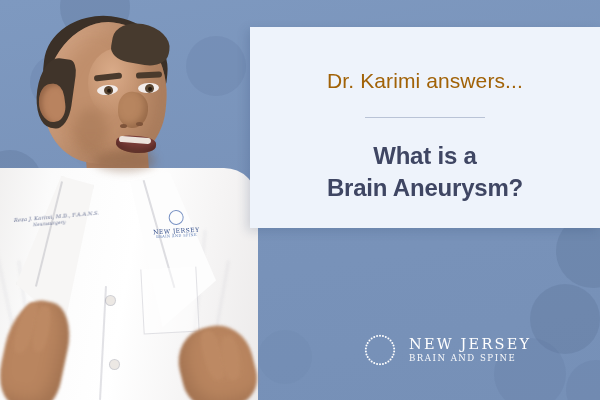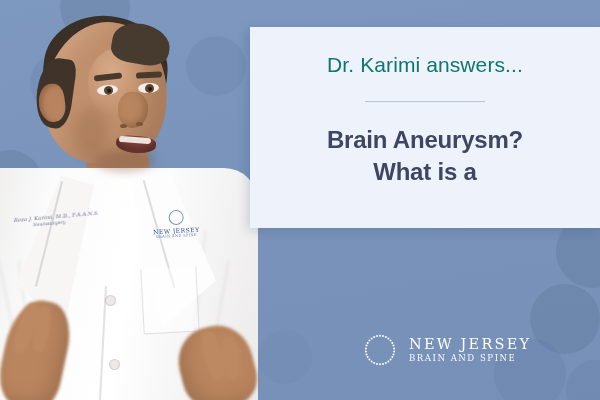--- a/index.html
+++ b/index.html
@@ -464,24 +464,24 @@
     inset: 0;
     padding: 22px 30px 20px 30px;
     box-sizing: border-box;
     display: flex;
     flex-direction: column;
     align-items: center;
   }
   .eyebrow {
     font-size: 21px;
     font-weight: 300;
-    color: #0f766e;
+    color: #a16207;
     letter-spacing: .1px;
     white-space: nowrap;
-    margin-top: 4px;
+    margin-top: 20px;
   }
   .divider {
     width: 120px;
     height: 1px;
     background: #b9c3d6;
     margin: 24px 0 22px 0;
   }
   .headline {
     font-size: 24px;
     font-weight: bold;
@@ -617,22 +617,22 @@
     <div class="hand hand-r"></div>
     <div class="finger fr1"></div>
     <div class="finger fr2"></div>
   </div>
 
   <div class="card">
     <div class="card-inner">
       <div class="eyebrow">Dr. Karimi answers...</div>
       <div class="divider"></div>
       <div class="headline">
+        <div>What is a</div>
         <div>Brain Aneurysm?</div>
-        <div>What is a</div>
       </div>
     </div>
   </div>
 
   <div class="corner-logo">
     <div class="ring-dots" id="ring-dots">
         <i style="transform: translate(0px, -14.2px);"></i>
         <i style="transform: translate(2.95px, -13.89px);"></i>
         <i style="transform: translate(5.78px, -12.97px);"></i>
         <i style="transform: translate(8.35px, -11.49px);"></i>

